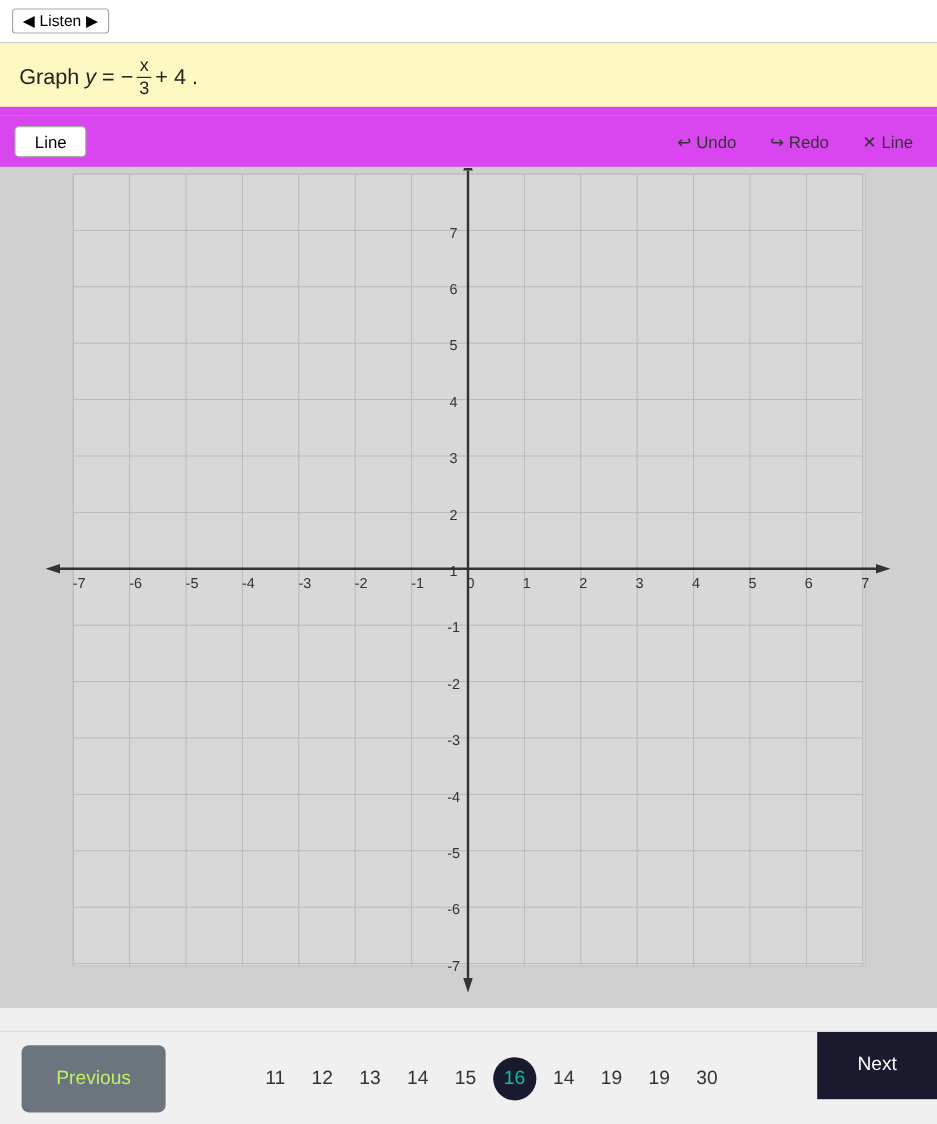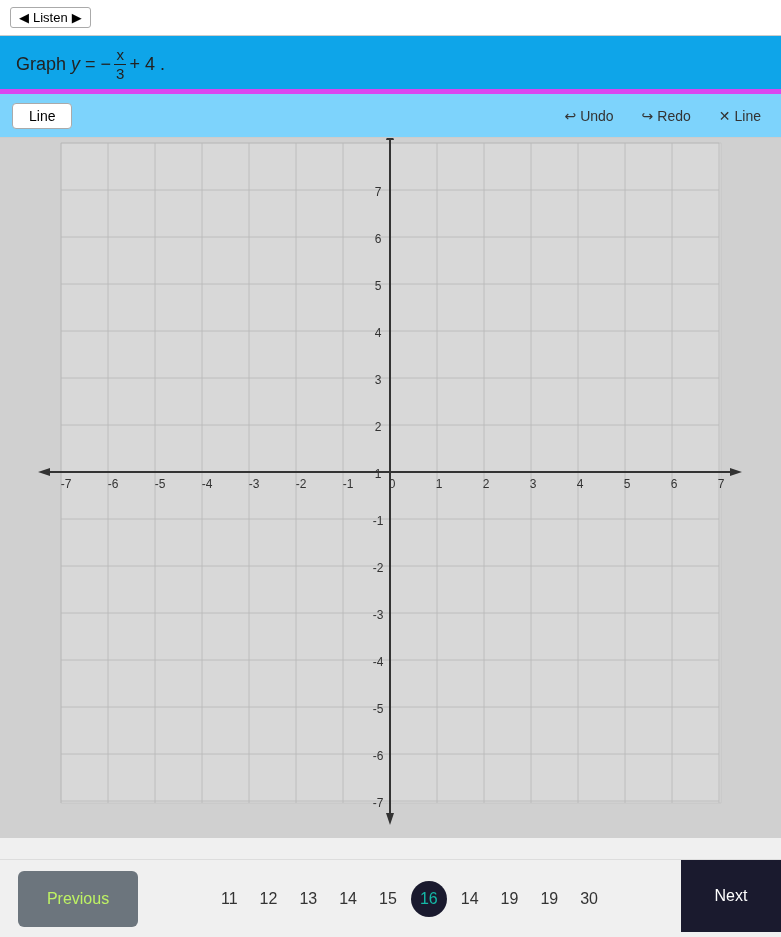--- a/index.html
+++ b/index.html
@@ -28,25 +28,25 @@
       border: 1px solid #aaa;
       border-radius: 3px;
       padding: 2px 8px;
       cursor: pointer;
       font-size: 13px;
       gap: 4px;
     }
 
     
     .equation-area {
-      background: #0ea5e9;
+      background: #fef9c3;
       padding: 10px 16px 6px 16px;
       font-size: 18px;
       color: #222;
-      border-bottom: 5px solid #d946ef;
+      border-bottom: 7px solid #d946ef;
     }
     .equation-area .eq-text {
       display: flex;
       align-items: center;
       gap: 2px;
     }
     .fraction {
       display: inline-flex;
       flex-direction: column;
       align-items: center;
@@ -54,21 +54,21 @@
       vertical-align: middle;
       margin: 0 1px;
     }
     .fraction .numerator { border-bottom: 1.5px solid #222; padding: 0 2px; font-size: 15px; line-height: 1.2; }
     .fraction .denominator { padding: 0 2px; font-size: 15px; line-height: 1.2; }
 
     
     .graph-toolbar {
       display: flex;
       align-items: center;
-      background: #7dd3fc;
+      background: #d946ef;
       padding: 6px 12px;
       gap: 12px;
       border-bottom: 1px solid #ccc;
       height: 44px;
     }
     .line-btn {
       background: #fff;
       border: 1.5px solid #aaa;
       border-radius: 4px;
       padding: 4px 16px;
@@ -160,21 +160,21 @@
     }
     .next-btn {
       background: #1a1a2e;
       color: #fff;
       border: none;
       border-radius: 6px;
       padding: 12px 18px;
       font-size: 16px;
       cursor: pointer;
       margin-right: 0;
-      height: 72px;
+      height: 56px;
       min-width: 100px;
       align-self: stretch;
       border-radius: 0;
     }
   </style>
 </head>
 <body>
 
 <div class="top-bar">
   <button class="listen-btn">

